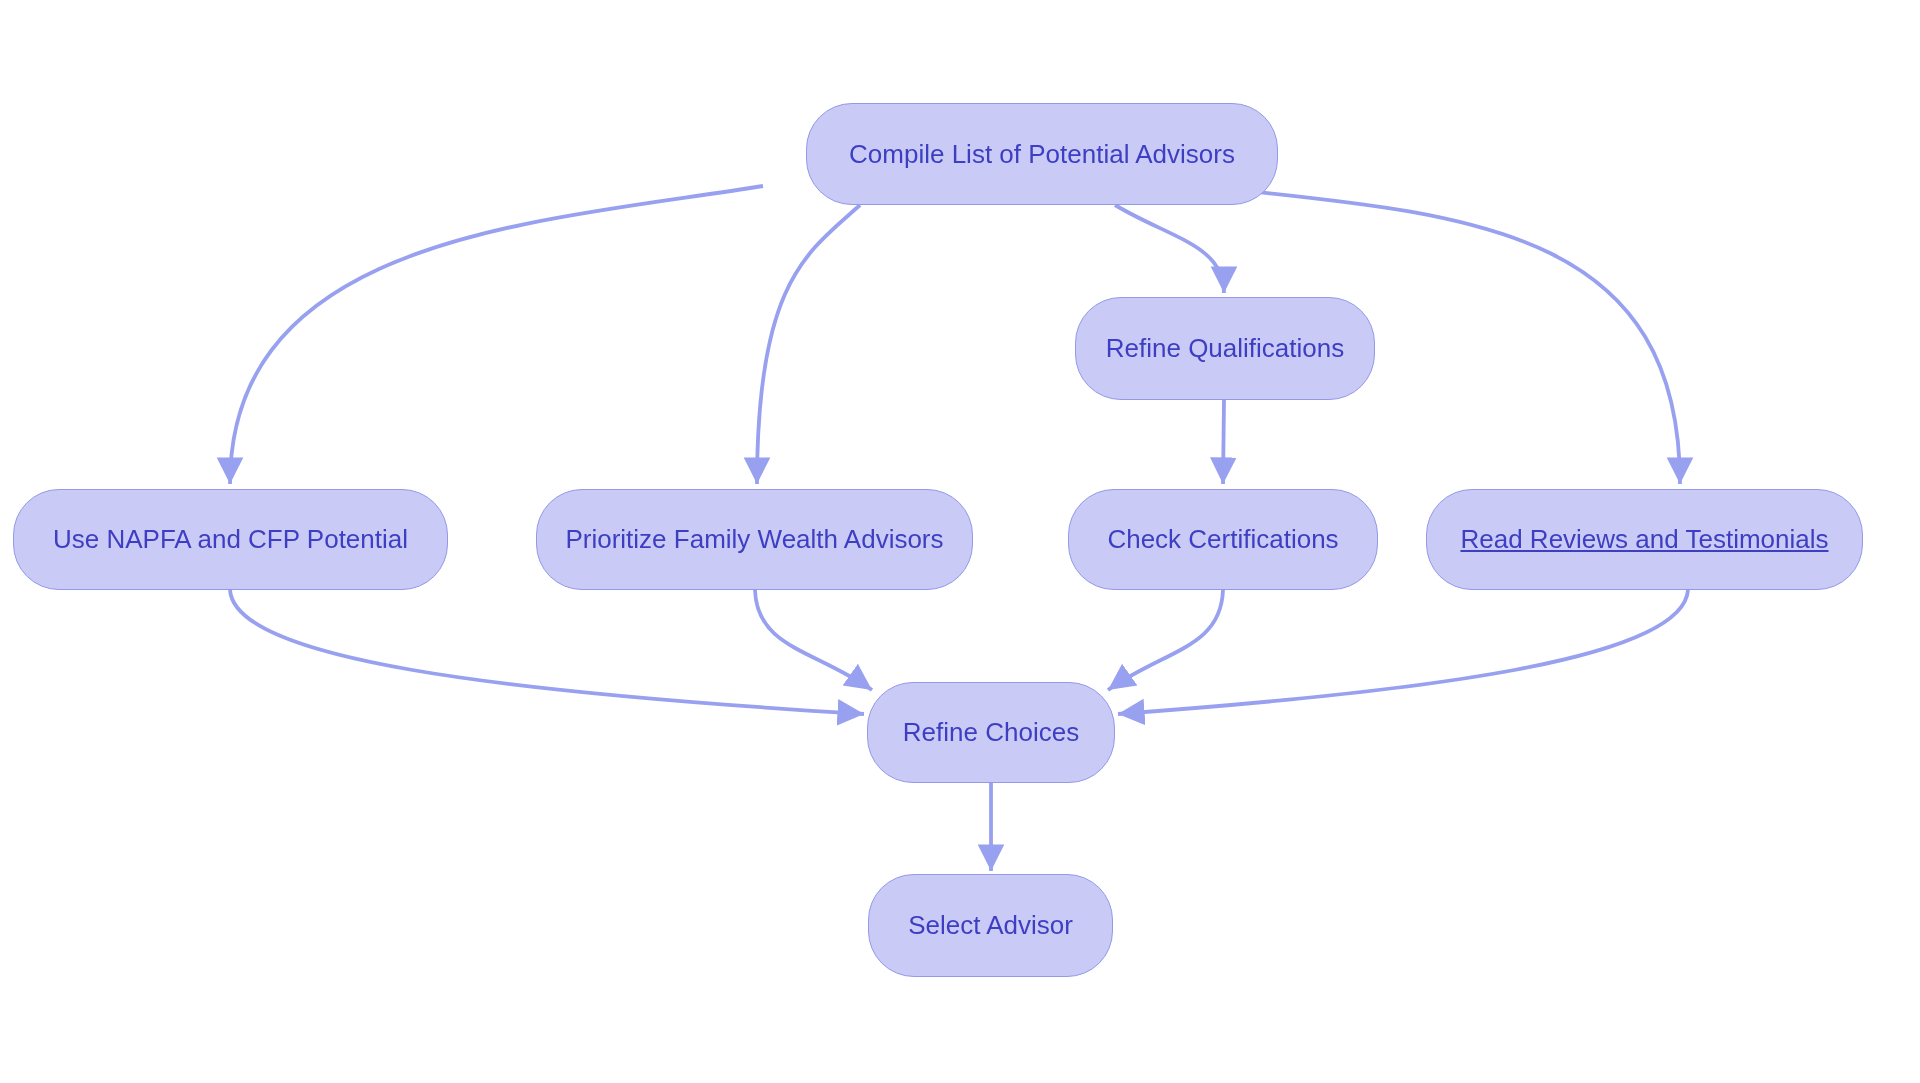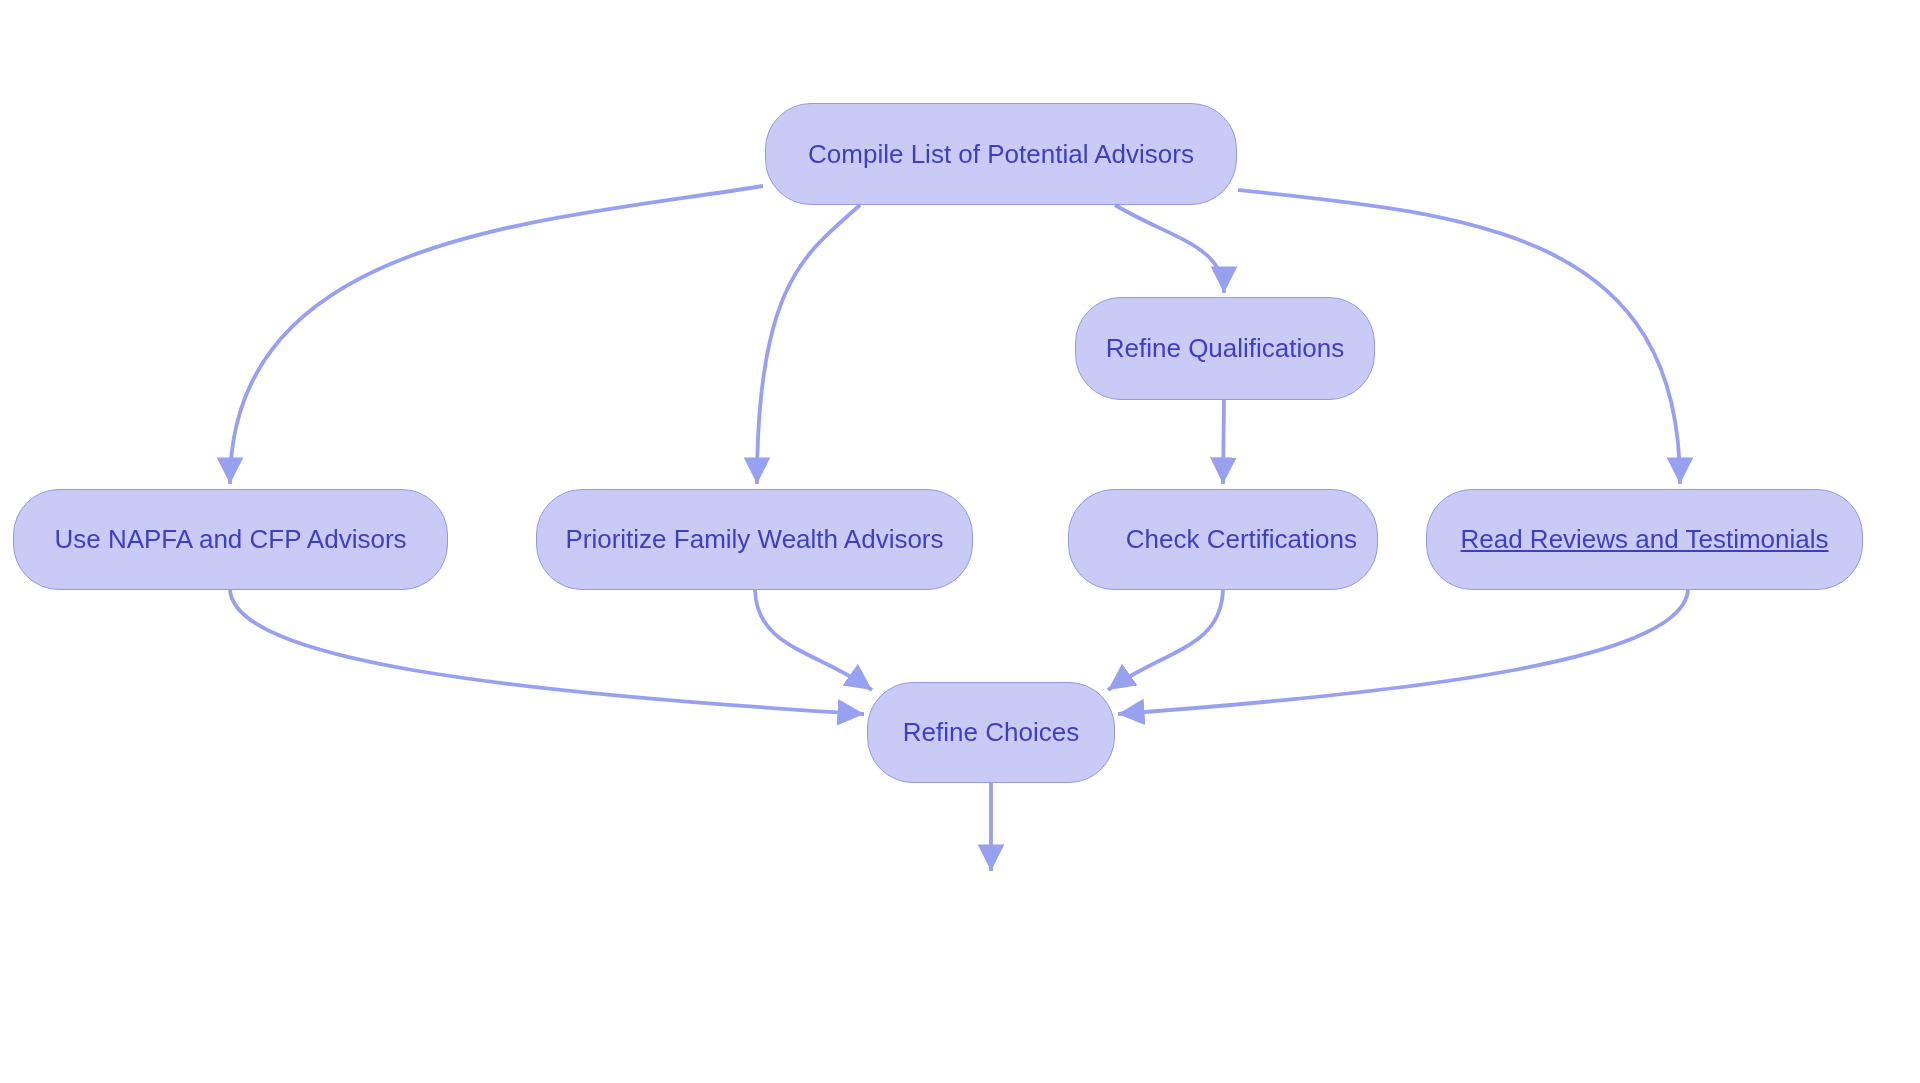--- a/index.html
+++ b/index.html
@@ -63,35 +63,38 @@
     <path class="edge" d="M 1115 205 C 1170 238, 1224 245, 1224 293"></path>
     <path class="edge" d="M 1238 190 C 1480 215, 1680 235, 1680 484"></path>
     <path class="edge" d="M 1224 400 L 1223 484"></path>
     <path class="edge" d="M 230 590 C 235 660, 500 692, 864 714"></path>
     <path class="edge" d="M 755 590 C 757 648, 815 650, 872 690"></path>
     <path class="edge" d="M 1223 590 C 1221 648, 1165 650, 1108 690"></path>
     <path class="edge" d="M 1688 590 C 1683 660, 1420 692, 1118 714"></path>
     <path class="edge" d="M 991 783 L 991 871"></path>
   </svg>
 
-  <div class="node" style="left: 765px; top: 103px; width: 472px; height: 102px;">
+  <div class="node" style="left: 806px; top: 103px; width: 472px; height: 102px;">
     <span>Compile List of Potential Advisors</span>
   </div>
   <div class="node" style="left: 1075px; top: 297px; width: 300px; height: 103px;">
     <span>Refine Qualifications</span>
   </div>
   <div class="node" style="left: 13px; top: 489px; width: 435px; height: 101px;">
-    <span>Use NAPFA and CFP Advisors</span>
+    <span>Use NAPFA and CFP Potential</span>
   </div>
   <div class="node" style="left: 536px; top: 489px; width: 437px; height: 101px;">
     <span>Prioritize Family Wealth Advisors</span>
   </div>
-  <div class="node" style="left: 1068px; top: 489px; width: 310px; height: 101px; justify-content: flex-end;">
+  <div class="node" style="left: 1068px; top: 489px; width: 310px; height: 101px;">
     <span>Check Certifications</span>
   </div>
   <div class="node" style="left: 1426px; top: 489px; width: 437px; height: 101px; text-decoration: underline;">
     <span>Read Reviews and Testimonials</span>
   </div>
   <div class="node" style="left: 867px; top: 682px; width: 248px; height: 101px; justify-content: center;">
     <span>Refine Choices</span>
   </div>
+  <div class="node" style="left: 868px; top: 874px; width: 245px; height: 103px;">
+    <span>Select Advisor</span>
+  </div>
 
 </div>
 
 </body></html>

